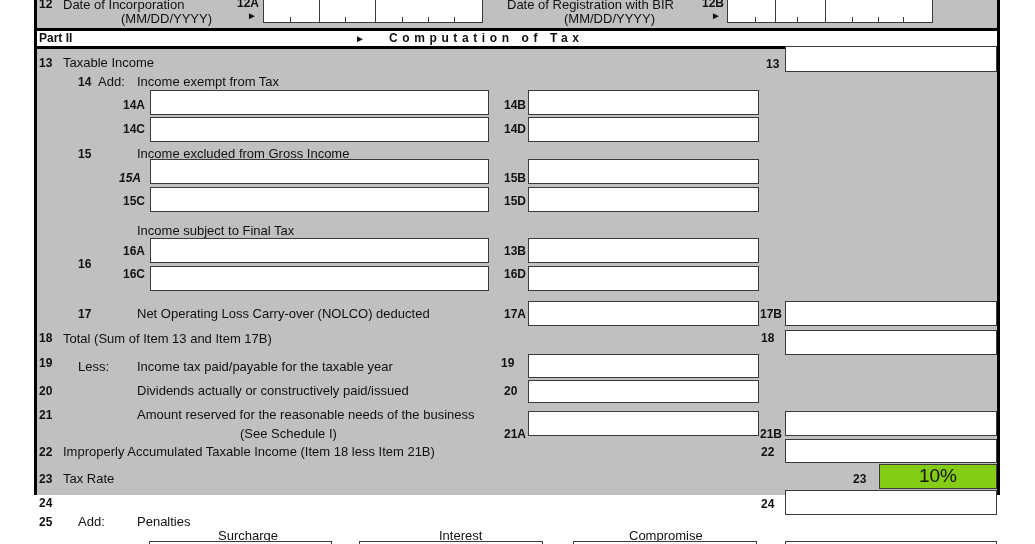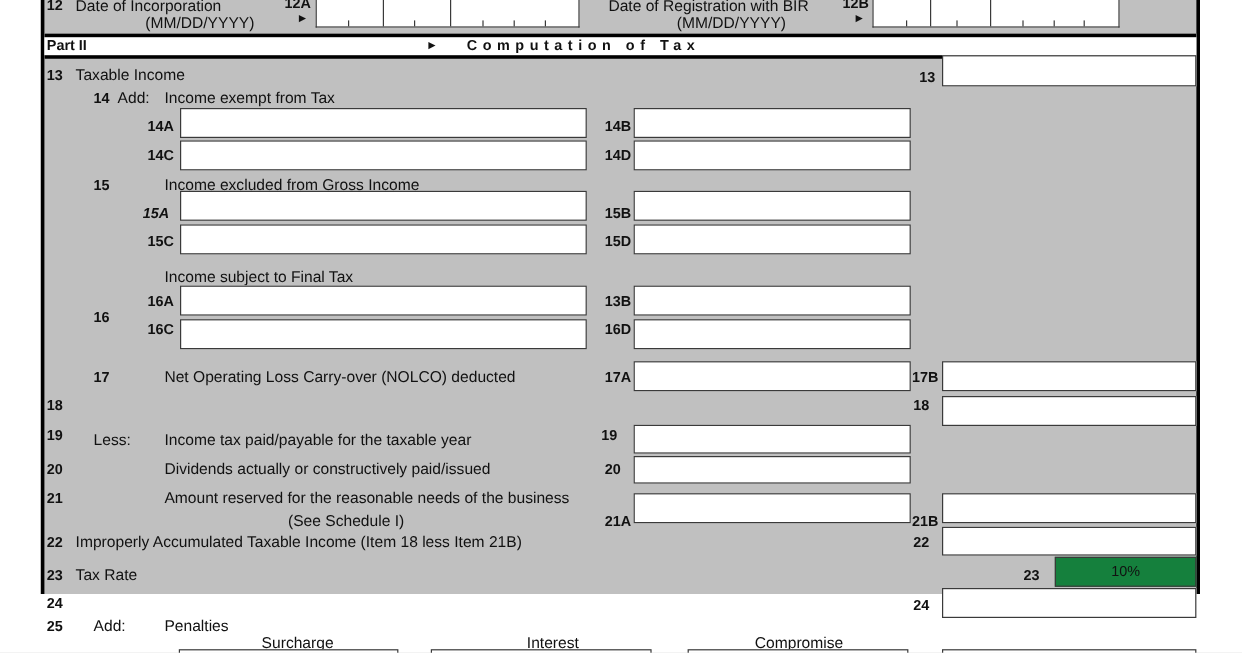--- a/index.html
+++ b/index.html
@@ -4,21 +4,21 @@
 <style>
   html, body { margin:0; padding:0; }
   body { width:1035px; height:544px; background:#ffffff; position:relative; overflow:hidden;
          font-family:"Liberation Sans", sans-serif; color:#111; }
   .page { position:absolute; left:34px; top:0; width:966px; height:495px; background:#c0c0c0;
           border-left:3px solid #000; border-right:3px solid #000; box-sizing:border-box; }
   .abs { position:absolute; white-space:nowrap; }
   .t { font-size:13px; }
   .b { font-weight:bold; font-size:12px; }
   .box { position:absolute; background:#fff; border:1.5px solid #3a3a3a; box-sizing:border-box; }
-  .box.gray { background:#15803d; text-align:center; font-size:12px; line-height:22px; }
+  .box.gray { background:#84cc16; text-align:center; font-size:19px; line-height:22px; }
   .part-bar { position:absolute; left:0; top:28px; width:960px; height:15px; background:#fff;
               border-top:3px solid #000; border-bottom:3px solid #000; box-sizing:content-box; }
   .part-label { position:absolute; left:2px; top:0; font-weight:bold; font-size:12px; line-height:15px; }
   .part-arrow { position:absolute; left:318px; top:0; font-size:10px; line-height:15px; }
   .part-title { position:absolute; left:352px; top:0; font-weight:bold; font-size:12px; letter-spacing:4.6px; line-height:15px; }
   .datebox { position:absolute; background:#fff; border:1.5px solid #3a3a3a; border-top:none; box-sizing:border-box; }
   .seg { position:absolute; top:0; bottom:0; border-left:1.5px solid #3a3a3a; }
   .tick { position:absolute; bottom:0; width:0; height:5px; border-left:1.5px solid #3a3a3a; }
   .arrow { font-size:10px; }
 </style>
@@ -102,20 +102,21 @@
   <div class="box" style="left:491px;top:266px;width:231px;height:25px;"></div>
 
   <span class="abs b" style="left:41px;top:307px;">17</span>
   <span class="abs t" style="left:100px;top:306px;">Net  Operating Loss Carry-over (NOLCO) deducted</span>
   <span class="abs b" style="left:467px;top:307px;">17A</span>
   <div class="box" style="left:491px;top:301px;width:231px;height:25px;"></div>
   <span class="abs b" style="left:723px;top:307px;">17B</span>
   <div class="box" style="left:748px;top:301px;width:212px;height:25px;"></div>
 
   <span class="abs b" style="left:2px;top:331px;">18</span>
+  <span class="abs t" style="left:26px;top:331px;">Total (Sum of Item 13 and Item 17B)</span>
   <span class="abs b" style="left:724px;top:331px;">18</span>
   <div class="box" style="left:748px;top:330px;width:212px;height:25px;"></div>
 
   <span class="abs b" style="left:2px;top:356px;">19</span>
   <span class="abs t" style="left:41px;top:359px;">Less:</span>
   <span class="abs t" style="left:100px;top:359px;">Income  tax paid/payable for the taxable year</span>
   <span class="abs b" style="left:464px;top:356px;">19</span>
   <div class="box" style="left:491px;top:354px;width:231px;height:24px;"></div>
 
   <span class="abs b" style="left:2px;top:384px;">20</span>

